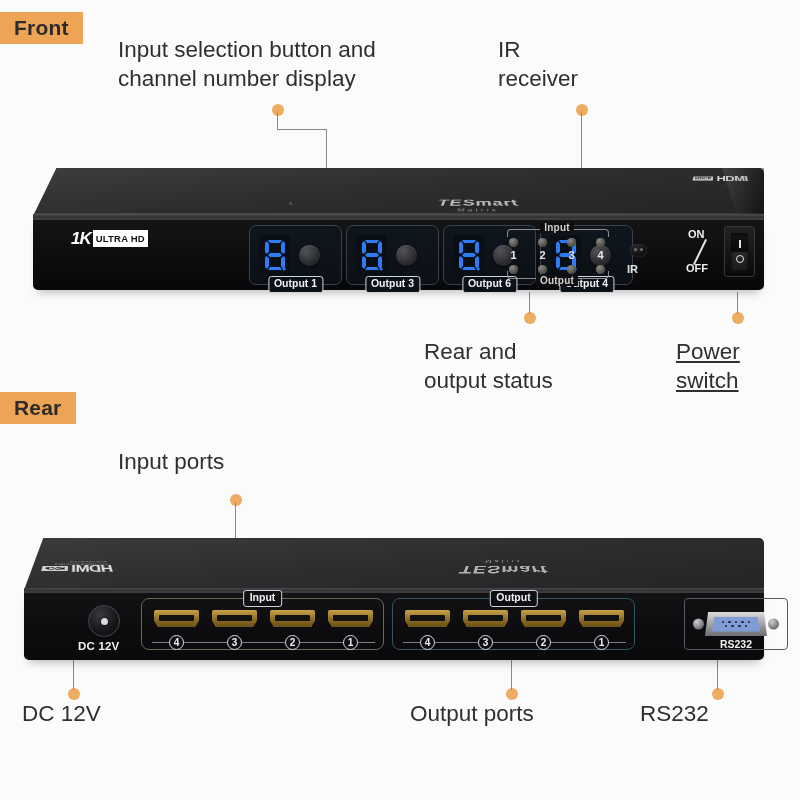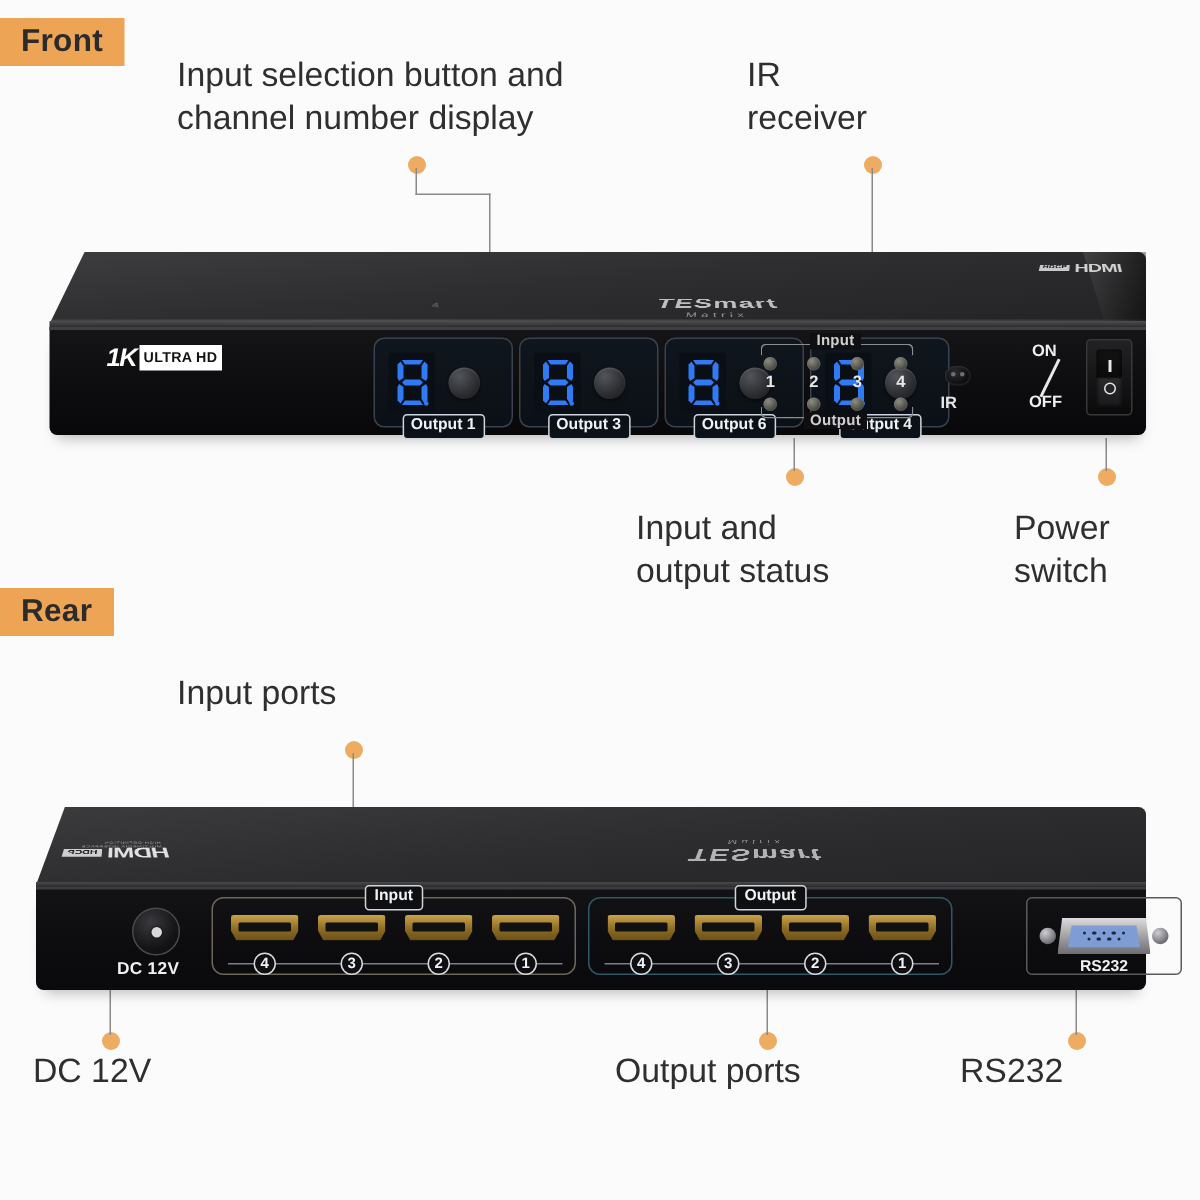--- a/index.html
+++ b/index.html
@@ -326,24 +326,24 @@
 
   <div class="callout c" style="left:118px;top:36px;width:344px;">
     <div>Input selection button and</div>
     <div>channel number display</div>
   </div>
   <div class="callout c" style="left:498px;top:36px;width:172px;">
     <div>IR</div>
     <div>receiver</div>
   </div>
   <div class="callout c" style="left:424px;top:338px;width:212px;">
-    <div>Input and</div>
+    <div>Rear and</div>
     <div>output status</div>
   </div>
-  <div class="callout c" style="left:676px;top:338px;width:124px;">
+  <div class="callout c" style="left:676px;top:338px;width:124px;text-decoration:underline;">
     <div>Power</div>
     <div>switch</div>
   </div>
 
   <div class="dot" style="left:272px;top:104px;"></div>
   <div class="lead v" style="left:277px;top:112px;height:18px;"></div>
   <div class="lead h" style="left:277px;top:129px;width:50px;"></div>
   <div class="lead v" style="left:326px;top:129px;height:107px;"></div>
 
   <div class="dot" style="left:576px;top:104px;"></div>

